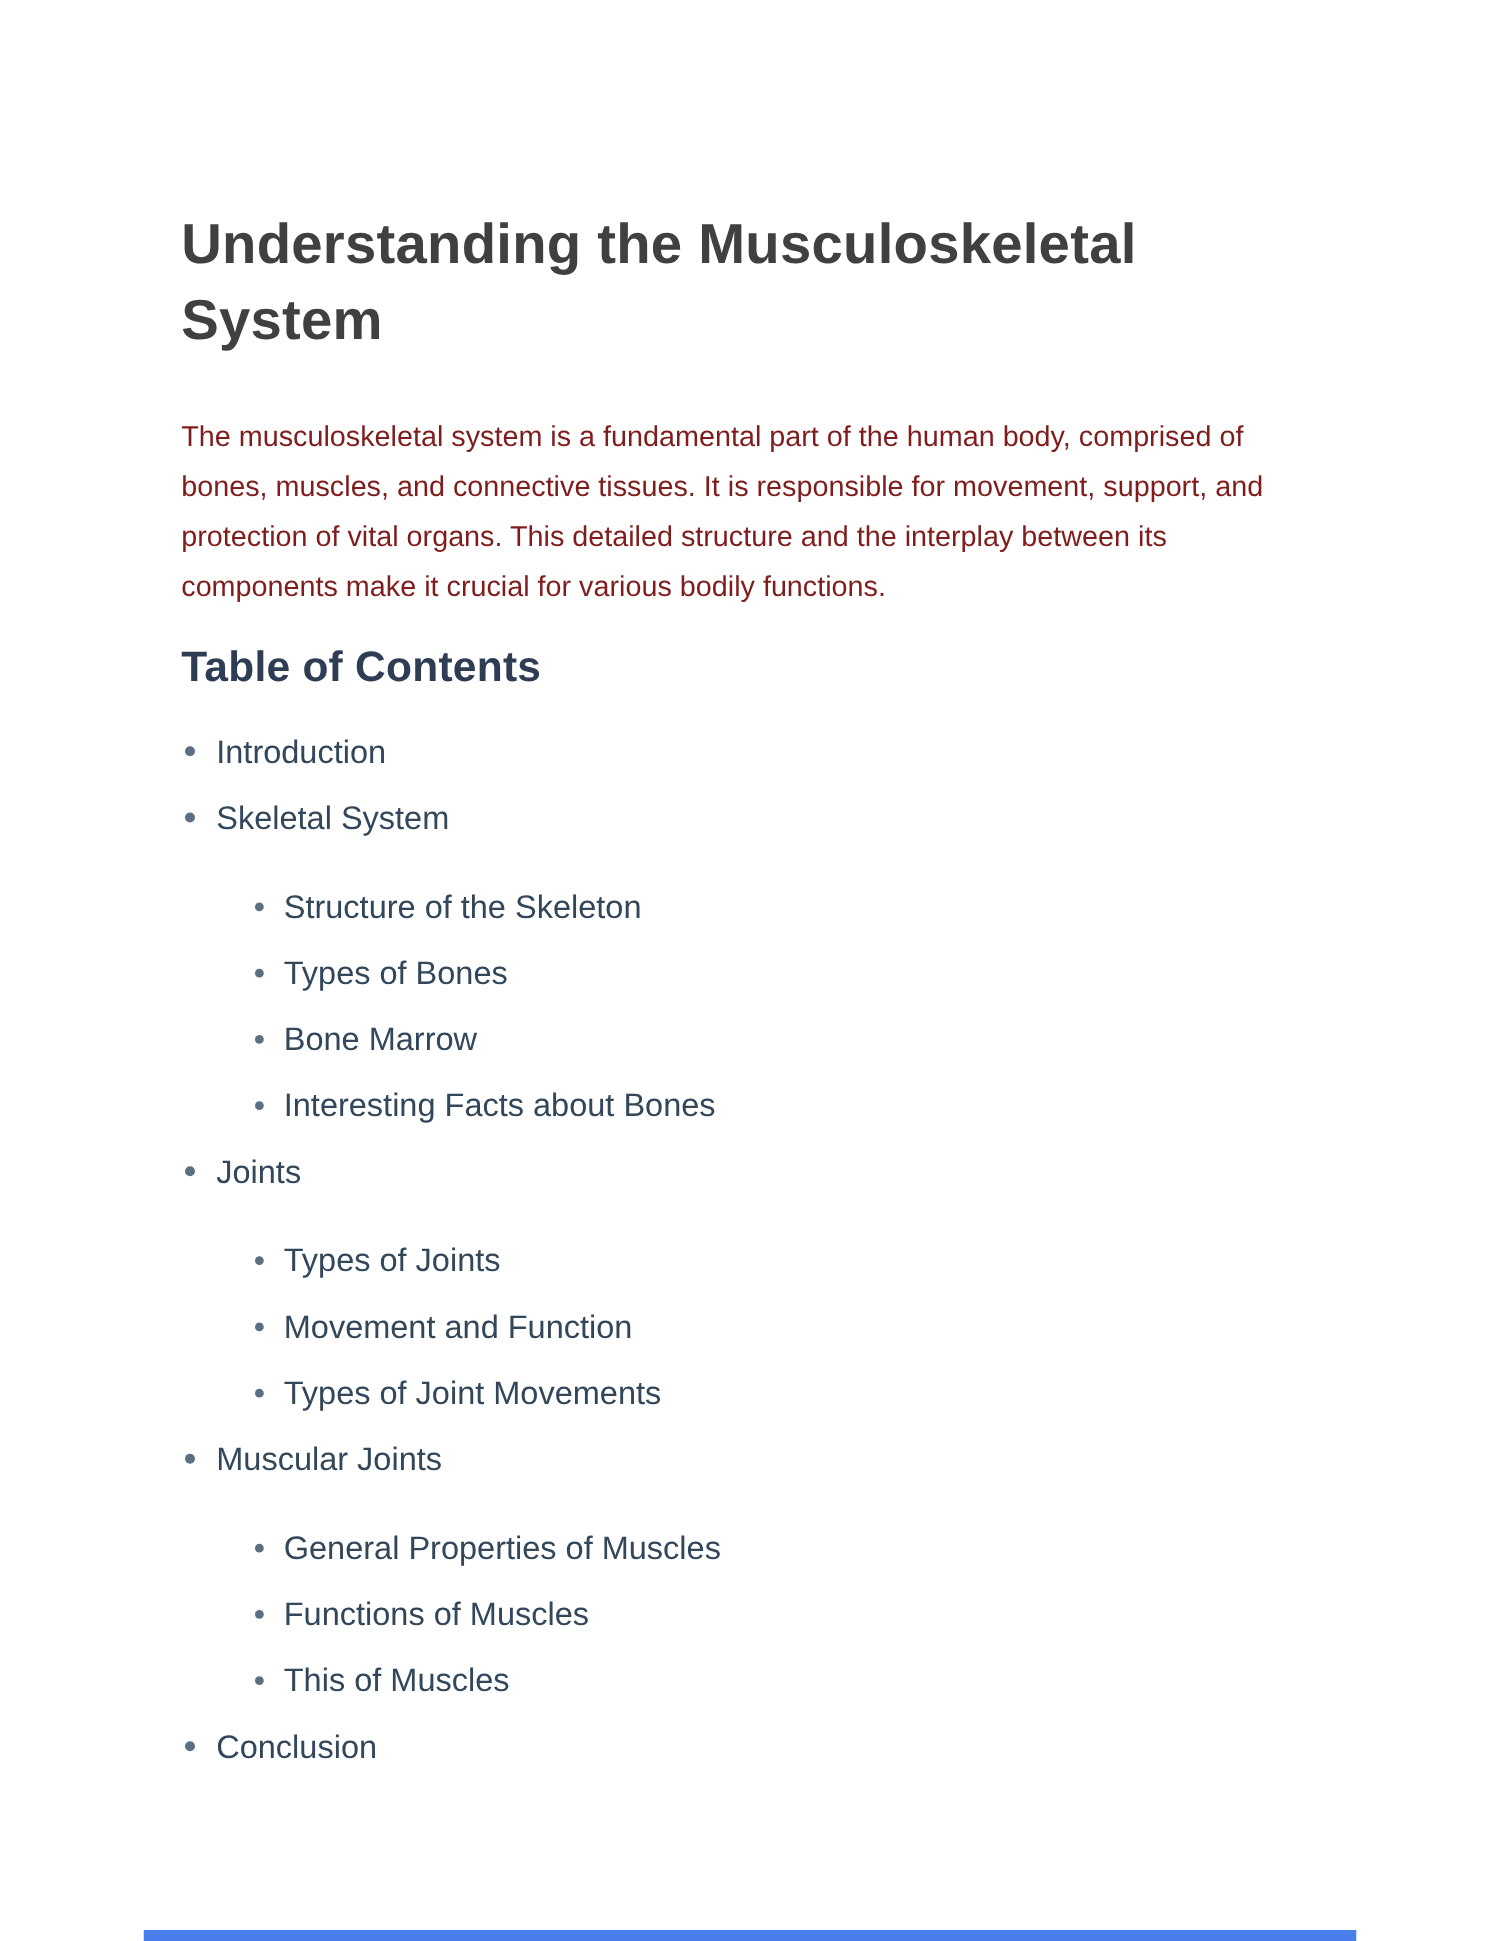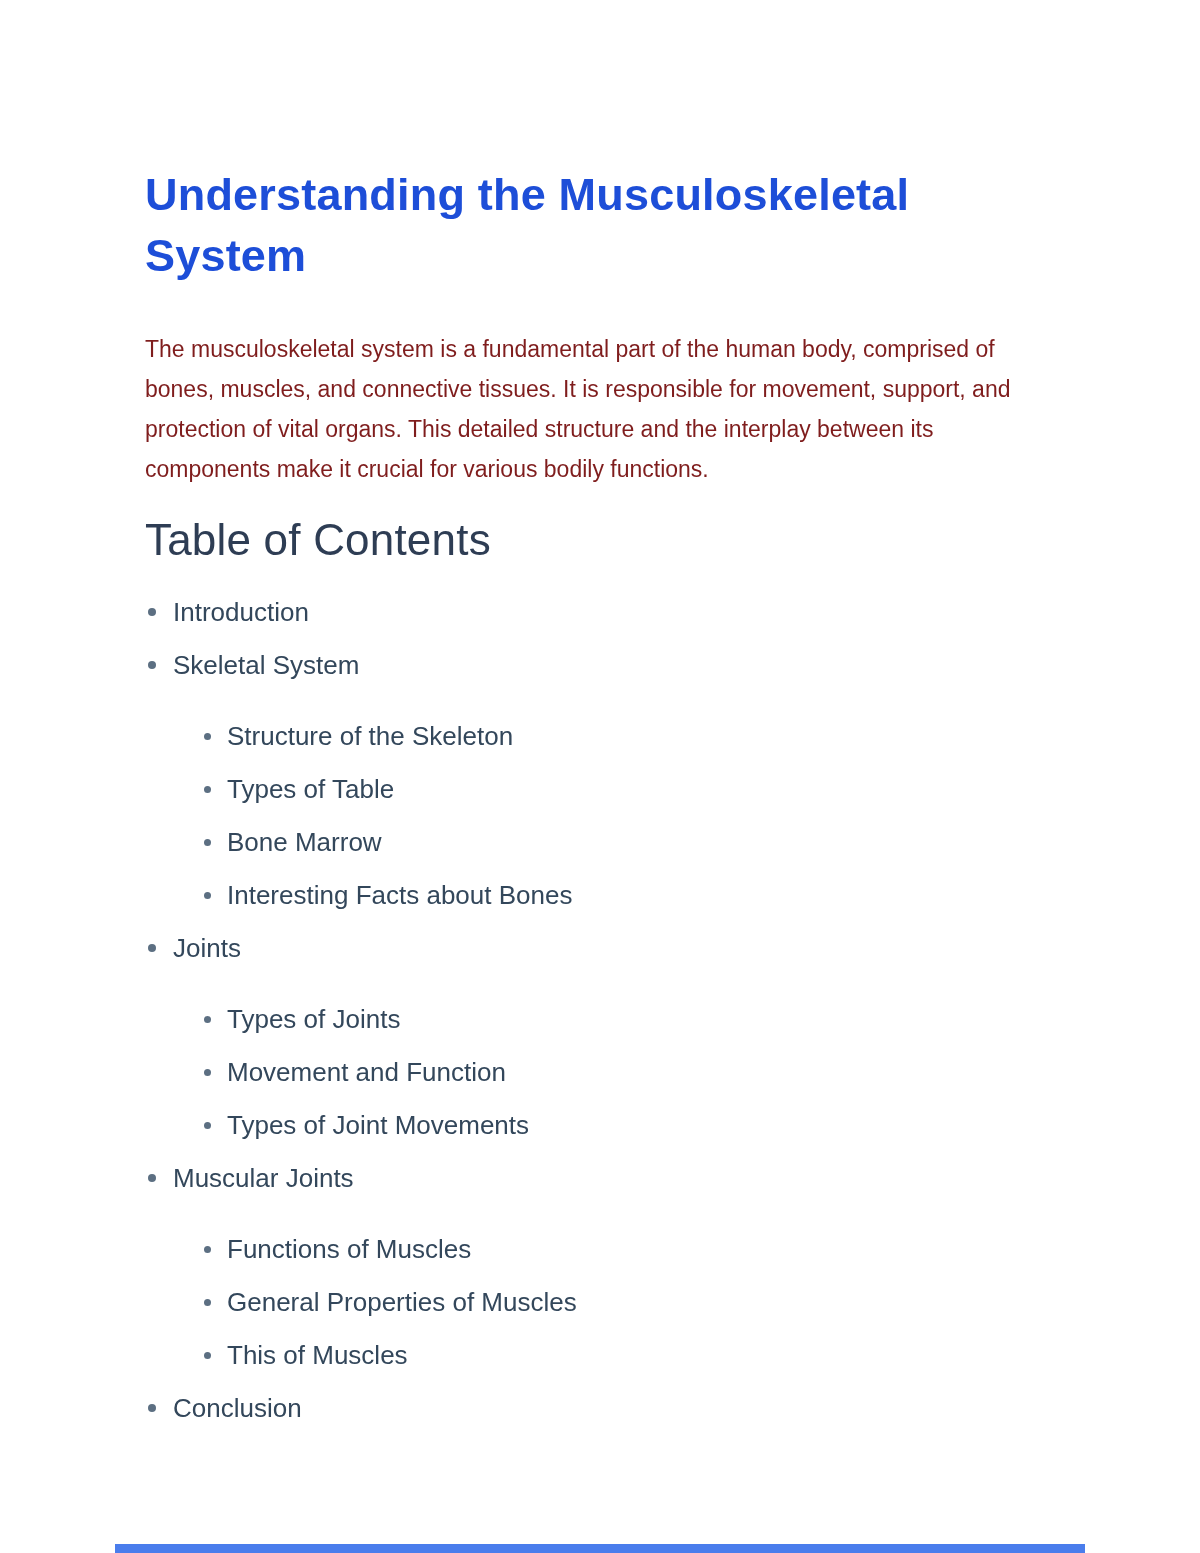--- a/index.html
+++ b/index.html
@@ -14,35 +14,35 @@
     overflow: hidden;
   }
   .page {
     padding: 165px 150px 0 145px;
   }
   h1.doc-title {
     margin: 0 0 42px 0;
     font-size: 45px;
     line-height: 1.35;
     font-weight: bold;
-    color: #1d4ed8;
+    color: #404040;
     letter-spacing: 0.2px;
     max-width: 960px;
   }
   p.intro {
     margin: 0 0 26px 0;
     font-size: 23px;
     line-height: 40px;
     max-width: 910px;
     color: #7f1d1d;
   }
   h2.toc-heading {
     margin: 22px 0 32px 0;
-    font-size: 44px;
-    font-weight: normal;
+    font-size: 34px;
+    font-weight: bold;
     color: #2e3d54;
     letter-spacing: 0.2px;
   }
   ul.toc, ul.toc ul {
     list-style: none;
     margin: 0;
     padding: 0;
     font-size: 26px;
     line-height: 31px;
   }
@@ -102,21 +102,21 @@
       <span>Introduction</span>
     </li>
 
     <li>
       <span>Skeletal System</span>
       <ul>
         <li>
           <span>Structure of the Skeleton</span>
         </li>
         <li>
-          <span>Types of Table</span>
+          <span>Types of Bones</span>
         </li>
         <li>
           <span>Bone Marrow</span>
         </li>
         <li>
           <span>Interesting Facts about Bones</span>
         </li>
       </ul>
     </li>
 
@@ -132,24 +132,24 @@
         <li>
           <span>Types of Joint Movements</span>
         </li>
       </ul>
     </li>
 
     <li>
       <span>Muscular Joints</span>
       <ul>
         <li>
-          <span>Functions of Muscles</span>
+          <span>General Properties of Muscles</span>
         </li>
         <li>
-          <span>General Properties of Muscles</span>
+          <span>Functions of Muscles</span>
         </li>
         <li>
           <span>This of Muscles</span>
         </li>
       </ul>
     </li>
 
     <li>
       <span>Conclusion</span>
     </li>

